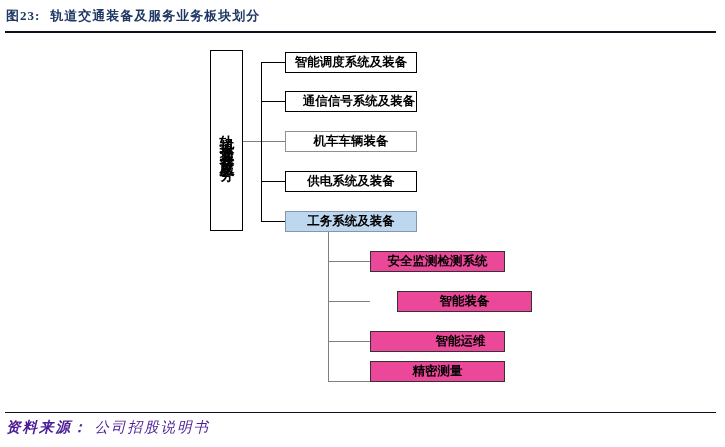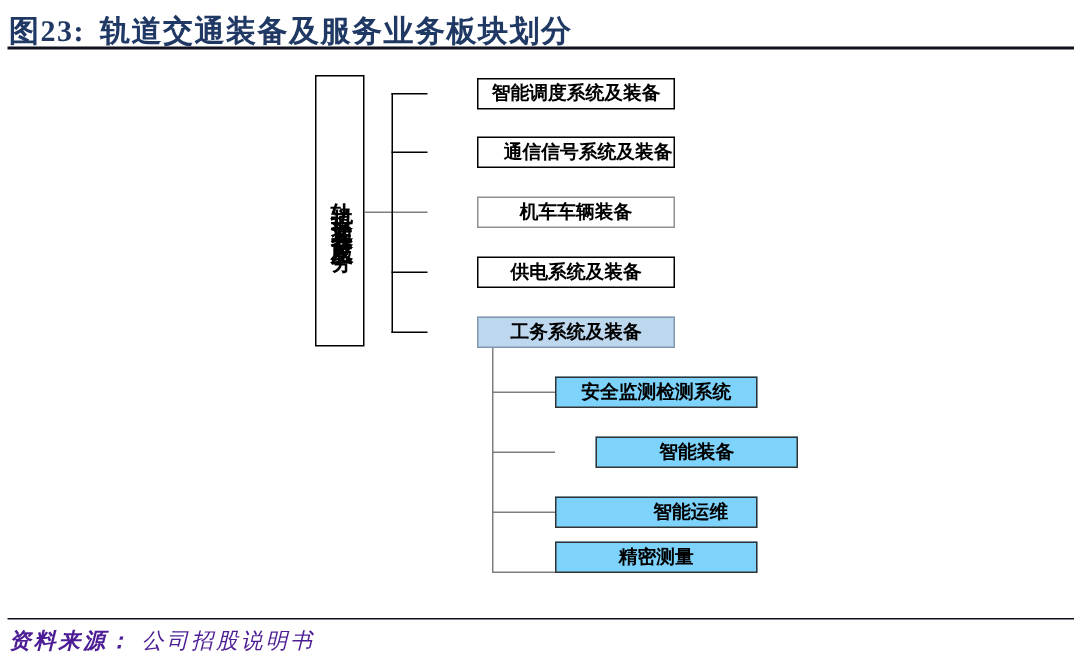--- a/index.html
+++ b/index.html
@@ -13,21 +13,21 @@
     width: 725px;
     height: 447px;
     background: #ffffff;
     overflow: hidden;
   }
   
   .fig-title {
     position: absolute;
     left: 6px;
     top: 7px;
-    font-size: 20px;
+    font-size: 13px;
     font-weight: bold;
     color: #1F3864;
     white-space: nowrap;
     letter-spacing: 1px;
   }
   .fig-title .fig-label { margin-right: 10px; }
   .title-rule {
     position: absolute;
     left: 5px;
     top: 31px;
@@ -54,27 +54,27 @@
     left: 210px;
     top: 50px;
     width: 33px;
     height: 181px;
     writing-mode: vertical-rl;
     text-orientation: upright;
     letter-spacing: 4px;
     font-size: 15px;
     line-height: 33px;
   }
-  .t1 { left: 285px; width: 132px; height: 21px; margin-left: 33px; }
+  .t1 { left: 285px; width: 132px; height: 21px; }
   .t1-0 { top: 52px; }
   .t1-1 { top: 91px; padding-left: 16px; }
   .t1-2 { top: 131px; border-color: #909090; }
   .t1-3 { top: 171px; }
   .t1-4 { top: 211px; background: #BDD7EE; border-color: #8496B0; }
-  .t2 { left: 370px; width: 135px; height: 21px; background: #7dd3fc; border-color: #333333; }
+  .t2 { left: 370px; width: 135px; height: 21px; background: #ec4899; border-color: #333333; }
   .t2-0 { top: 251px; }
   .t2-1 { top: 291px; margin-left: 27px; }
   .t2-2 { top: 331px; padding-left: 46px; }
   .t2-3 { top: 361px; }
   
   .line { position: absolute; background: #000000; }
   .line.gray { background: #7F7F7F; }
   .ln-root-h   { left: 243px; top: 141px; width: 42px; height: 1px; }
   .ln-trunk1   { left: 261px; top: 62px;  width: 1px;  height: 160px; }
   .ln-b1       { left: 261px; top: 62px;  width: 24px; height: 1px; }

